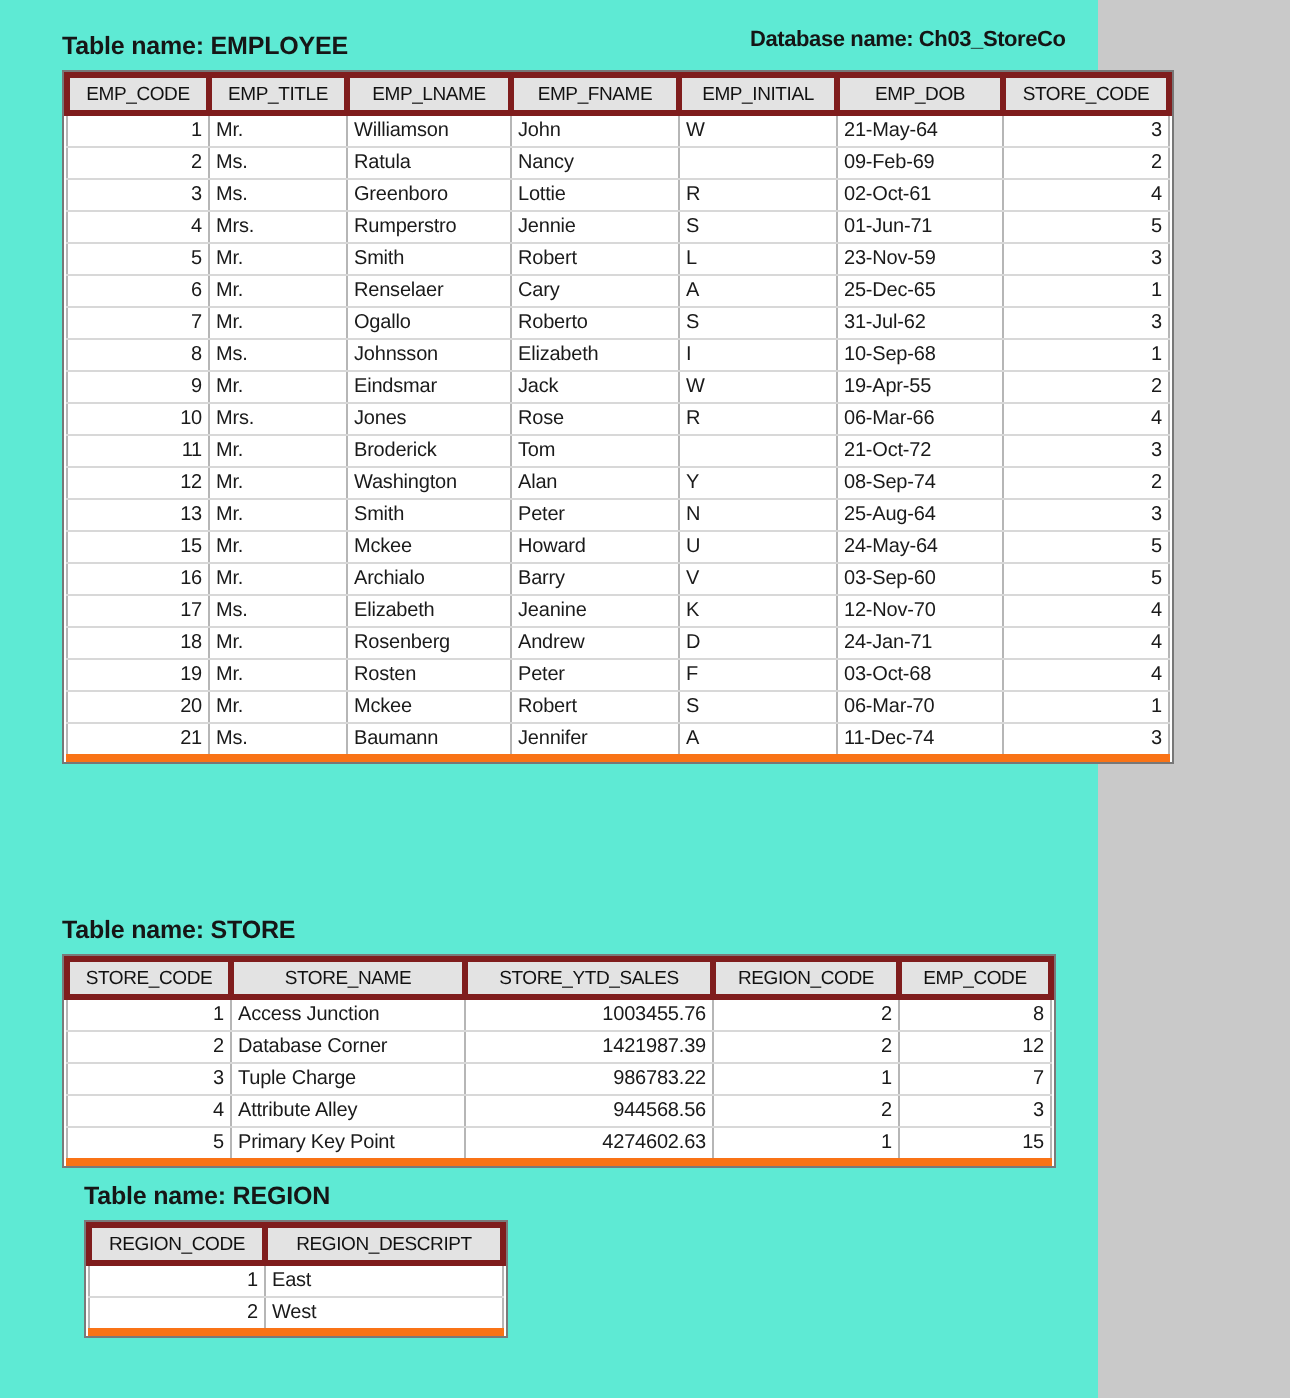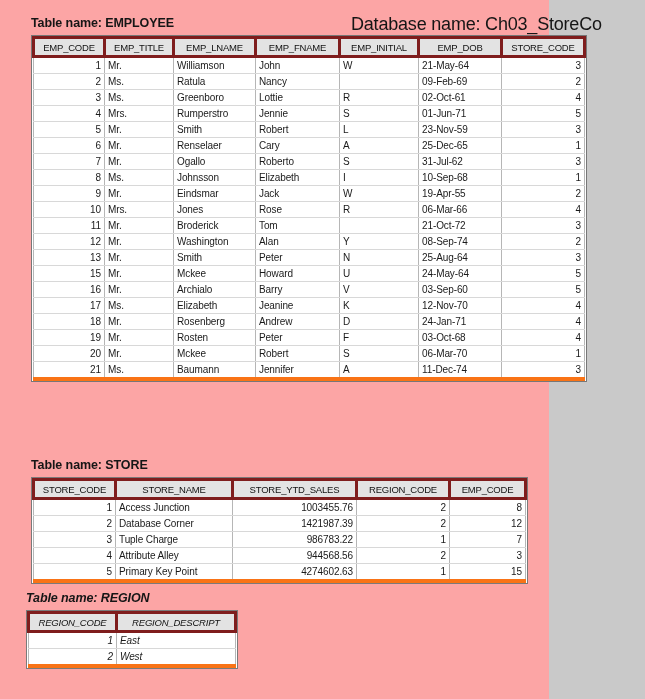--- a/index.html
+++ b/index.html
@@ -12,40 +12,41 @@
     background: #c9c9c9;
     font-family: "Liberation Sans", sans-serif;
     overflow: hidden;
     position: relative;
   }
   .page {
     position: absolute;
     left: 0; top: 0;
     width: 549px;
     height: 699px;
-    background: #fca5a5;
+    background: #5eead4;
     box-sizing: border-box;
   }
   .section {
     position: absolute;
   }
   .caption {
     font-size: 12.5px;
     font-weight: bold;
     color: #161616;
     letter-spacing: -0.1px;
     white-space: nowrap;
   }
   .db-caption {
     position: absolute;
-    font-size: 18px;
-    font-weight: normal;
+    font-size: 11px;
+    font-weight: bold;
     color: #151515;
     letter-spacing: -0.2px;
     white-space: nowrap;
+    margin-left: 24px;
   }
   table.grid {
     border-collapse: collapse;
     background: #ffffff;
     font-size: 10px;
     color: #1a1a1a;
     table-layout: fixed;
   }
   table.grid th {
     background: #e3e3e3;
@@ -356,21 +357,21 @@
               <td class="txt">Primary Key Point</td>
               <td class="num">4274602.63</td>
               <td class="num">1</td>
               <td class="num">15</td>
             </tr>
           </tbody>
       </table>
     </div>
   </div>
 
-  <div class="section" style="left:26px; top:591px;font-style:italic;">
+  <div class="section" style="left:42px; top:591px;">
     <div class="caption">Table name: REGION</div>
     <div class="tbl-wrap" style="margin-top:5px;">
       <table class="grid" id="region-table" style="width:207px;">
         <colgroup>
             <col style="width:88px">
             <col style="width:119px">
           </colgroup>
         <thead>
             <tr>
               <th>REGION_CODE</th>

